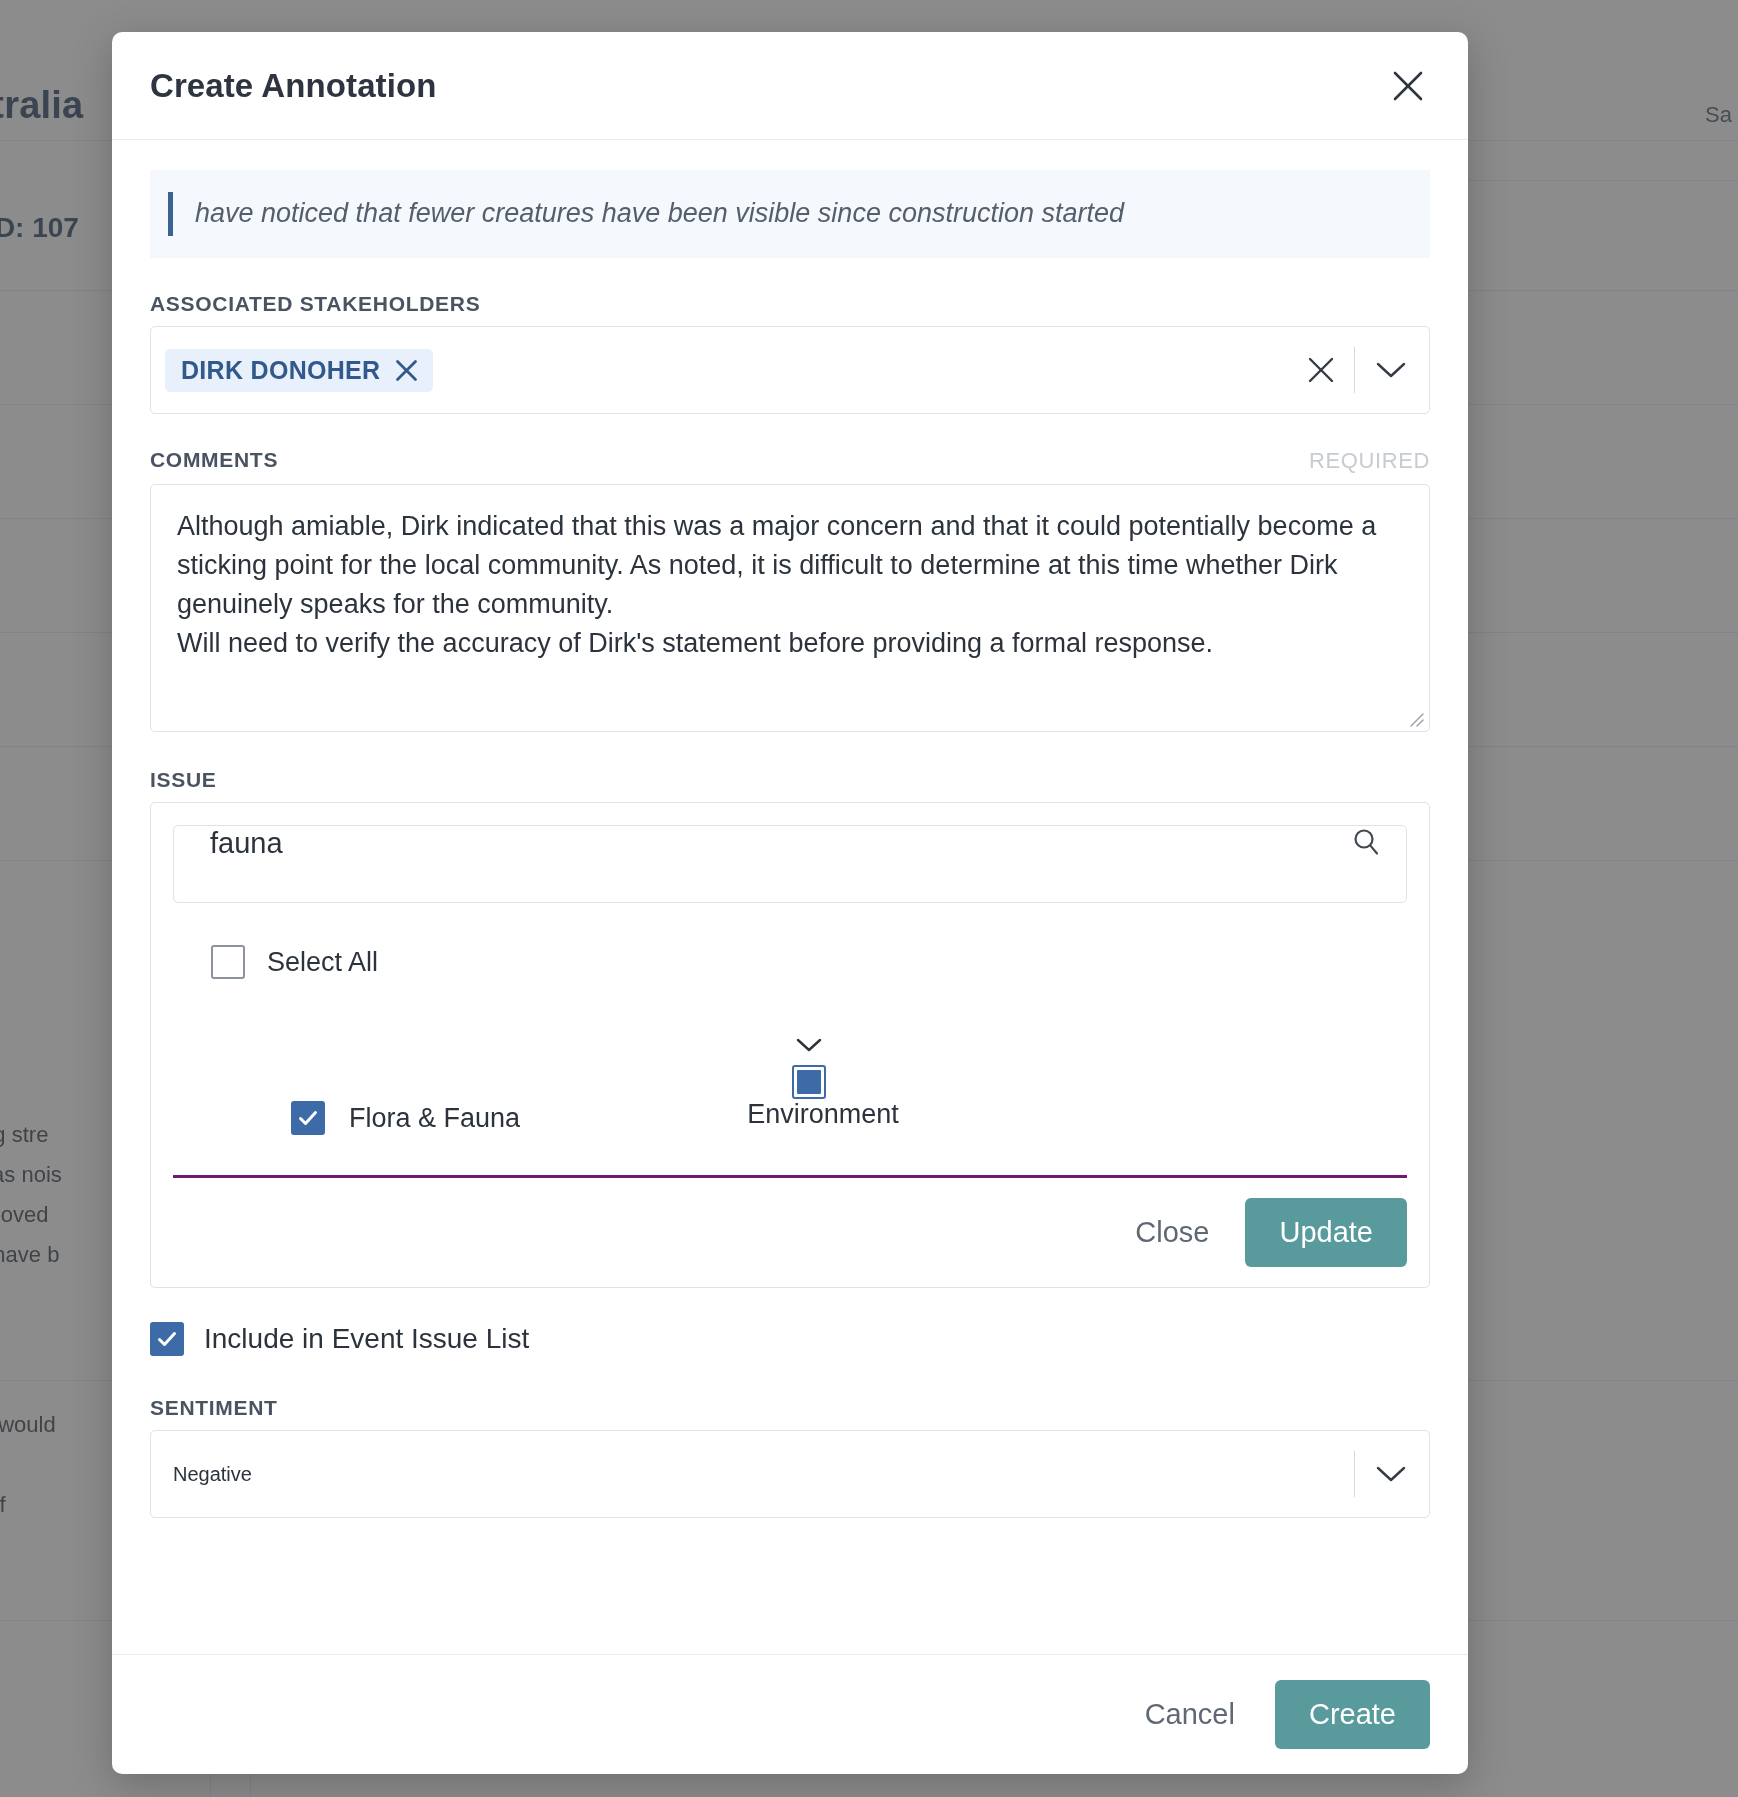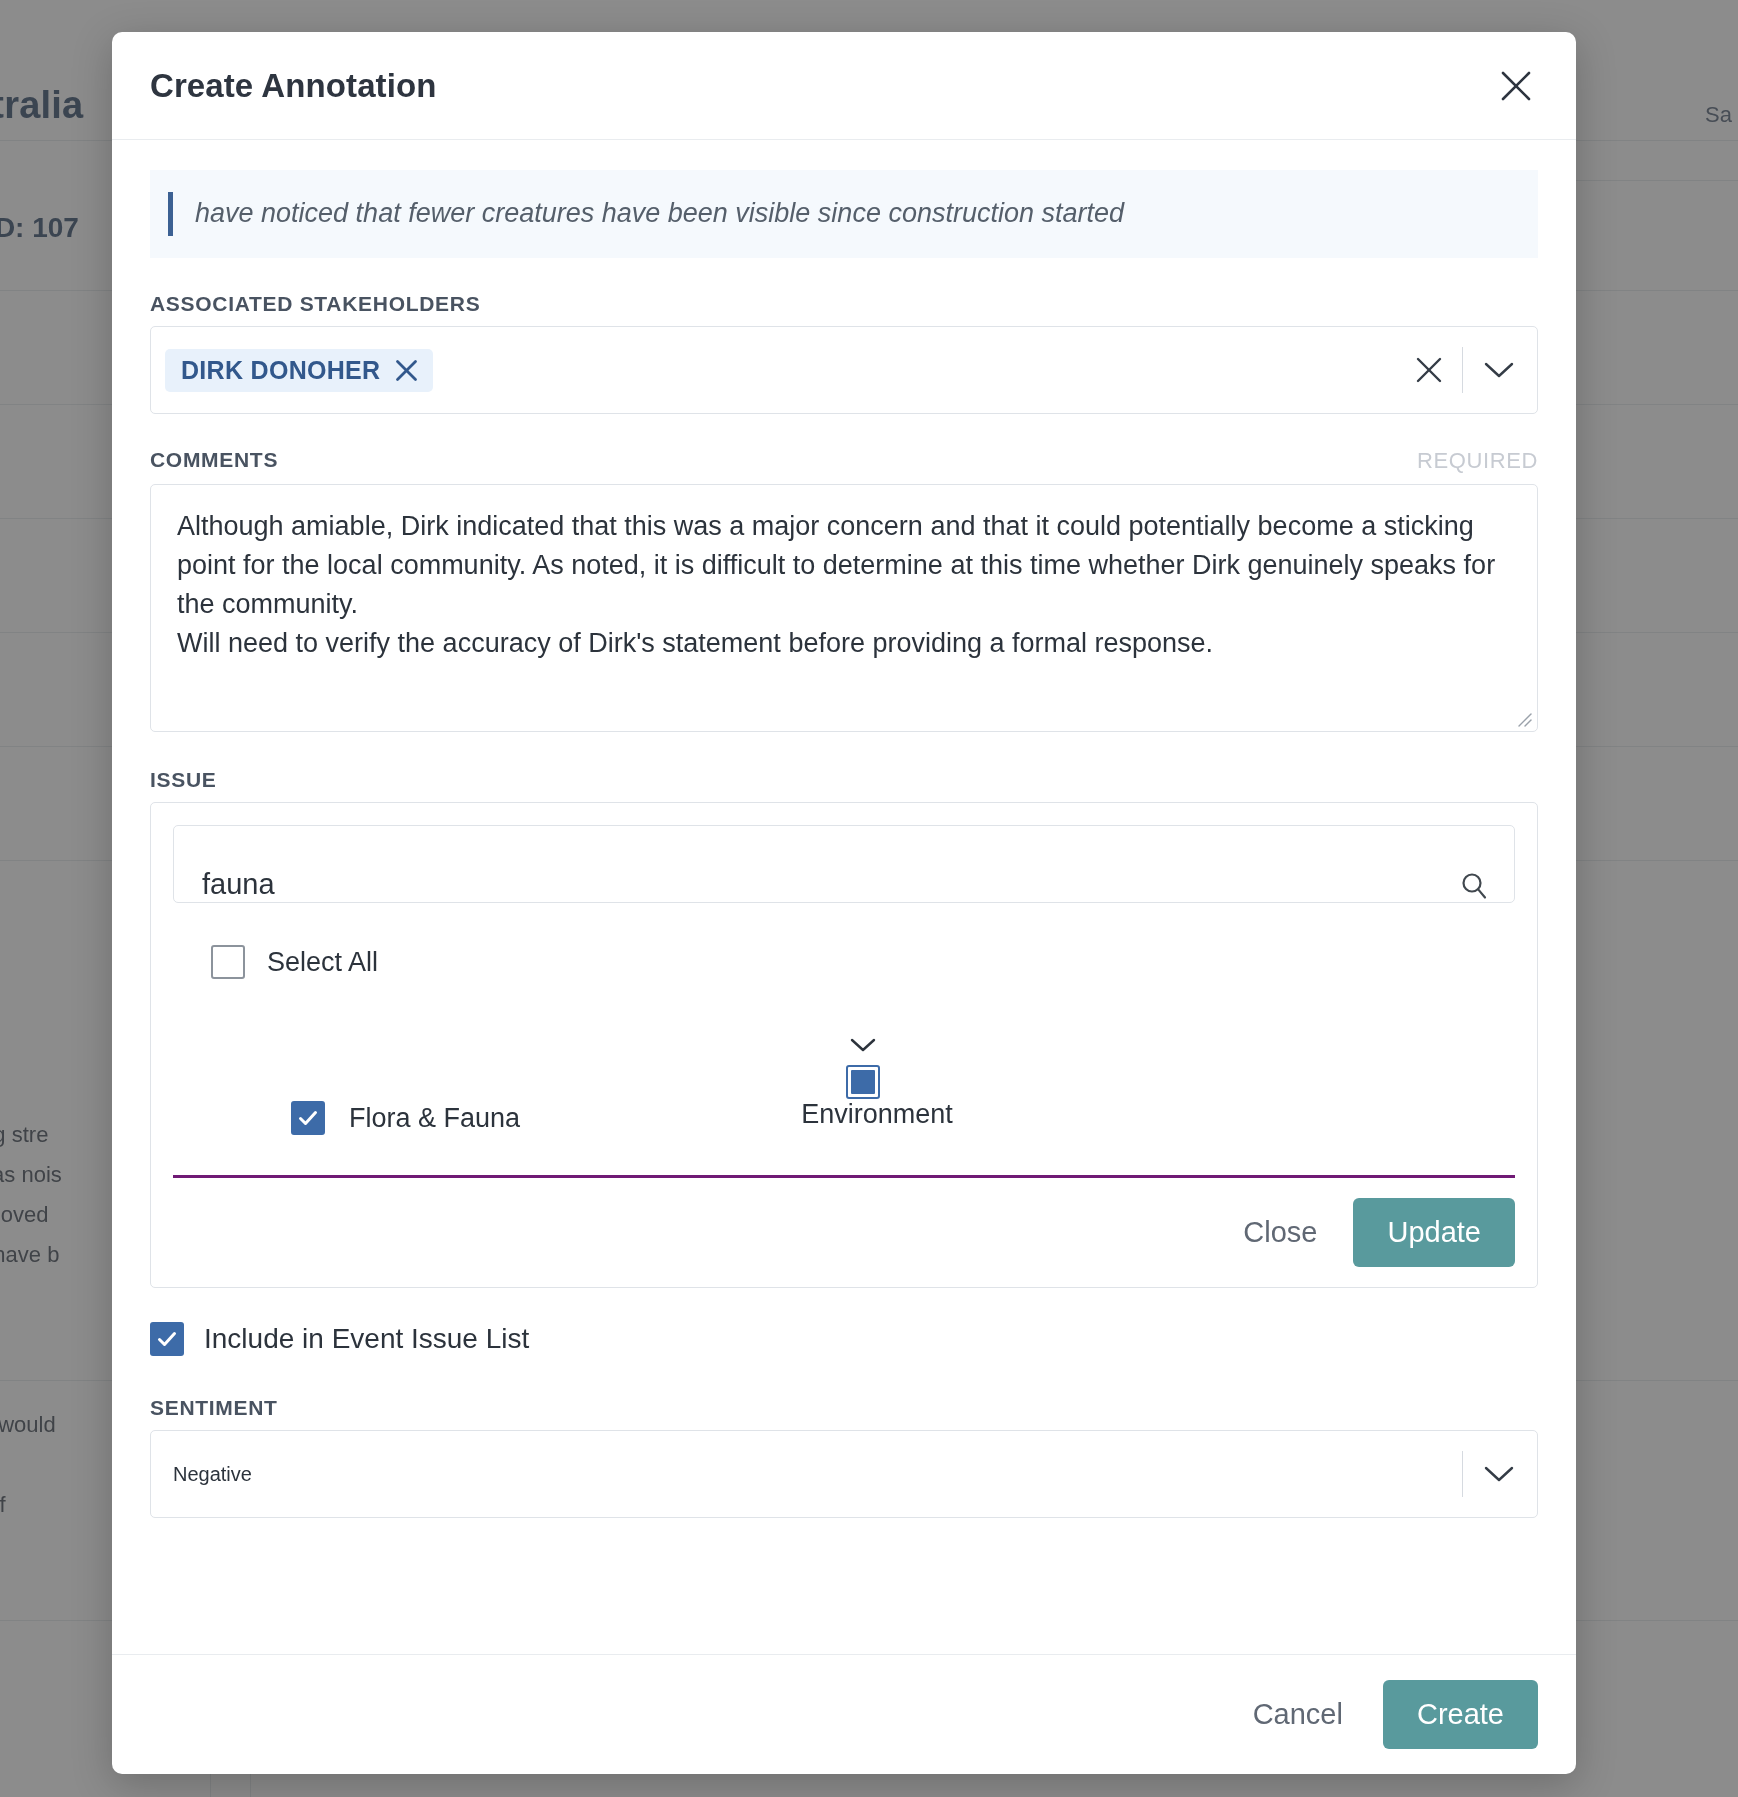--- a/index.html
+++ b/index.html
@@ -44,21 +44,21 @@
   
   #scrim {
     position: absolute; inset: 0;
     background: rgba(70,70,70,0.62);
   }
 
   
   #modal {
     position: absolute;
     left: 112px; top: 32px;
-    width: 1464px; height: 1742px;
+    width: 1356px; height: 1742px;
     background: #ffffff;
     border-radius: 10px;
     box-shadow: 0 10px 40px rgba(0,0,0,.22);
     display: flex; flex-direction: column;
     overflow: hidden;
   }
   .modal-header {
     height: 108px; flex: 0 0 108px;
     border-bottom: 1px solid #e9ecef;
     display: flex; align-items: center;
@@ -165,22 +165,22 @@
 
   
   .issue-panel {
     border: 1px solid #dfe3e8; border-radius: 5px;
     padding: 22px 22px 0 22px;
     margin-bottom: 34px;
     background: #fff;
   }
   .issue-search {
     border: 1px solid #dfe3e8; border-radius: 5px;
-    height: 78px; display: flex; align-items: flex-end;
-    padding: 0 24px 0 26px;
+    height: 78px; display: flex; align-items: flex-start;
+    padding: 0 24px 0 34px;
     margin-bottom: 28px;
   }
   .issue-search input {
     flex: 1; border: 0; outline: 0; font-size: 29px; color: #2c333c;
     font-family: "Liberation Sans", sans-serif; background: transparent;
   }
   .search-icon { display: flex; align-items: center; color: #41484f; cursor: pointer; }
 
   .tree { padding: 0 0 0 38px; }
   .tree-row { display: flex; align-items: center; height: 62px; }

